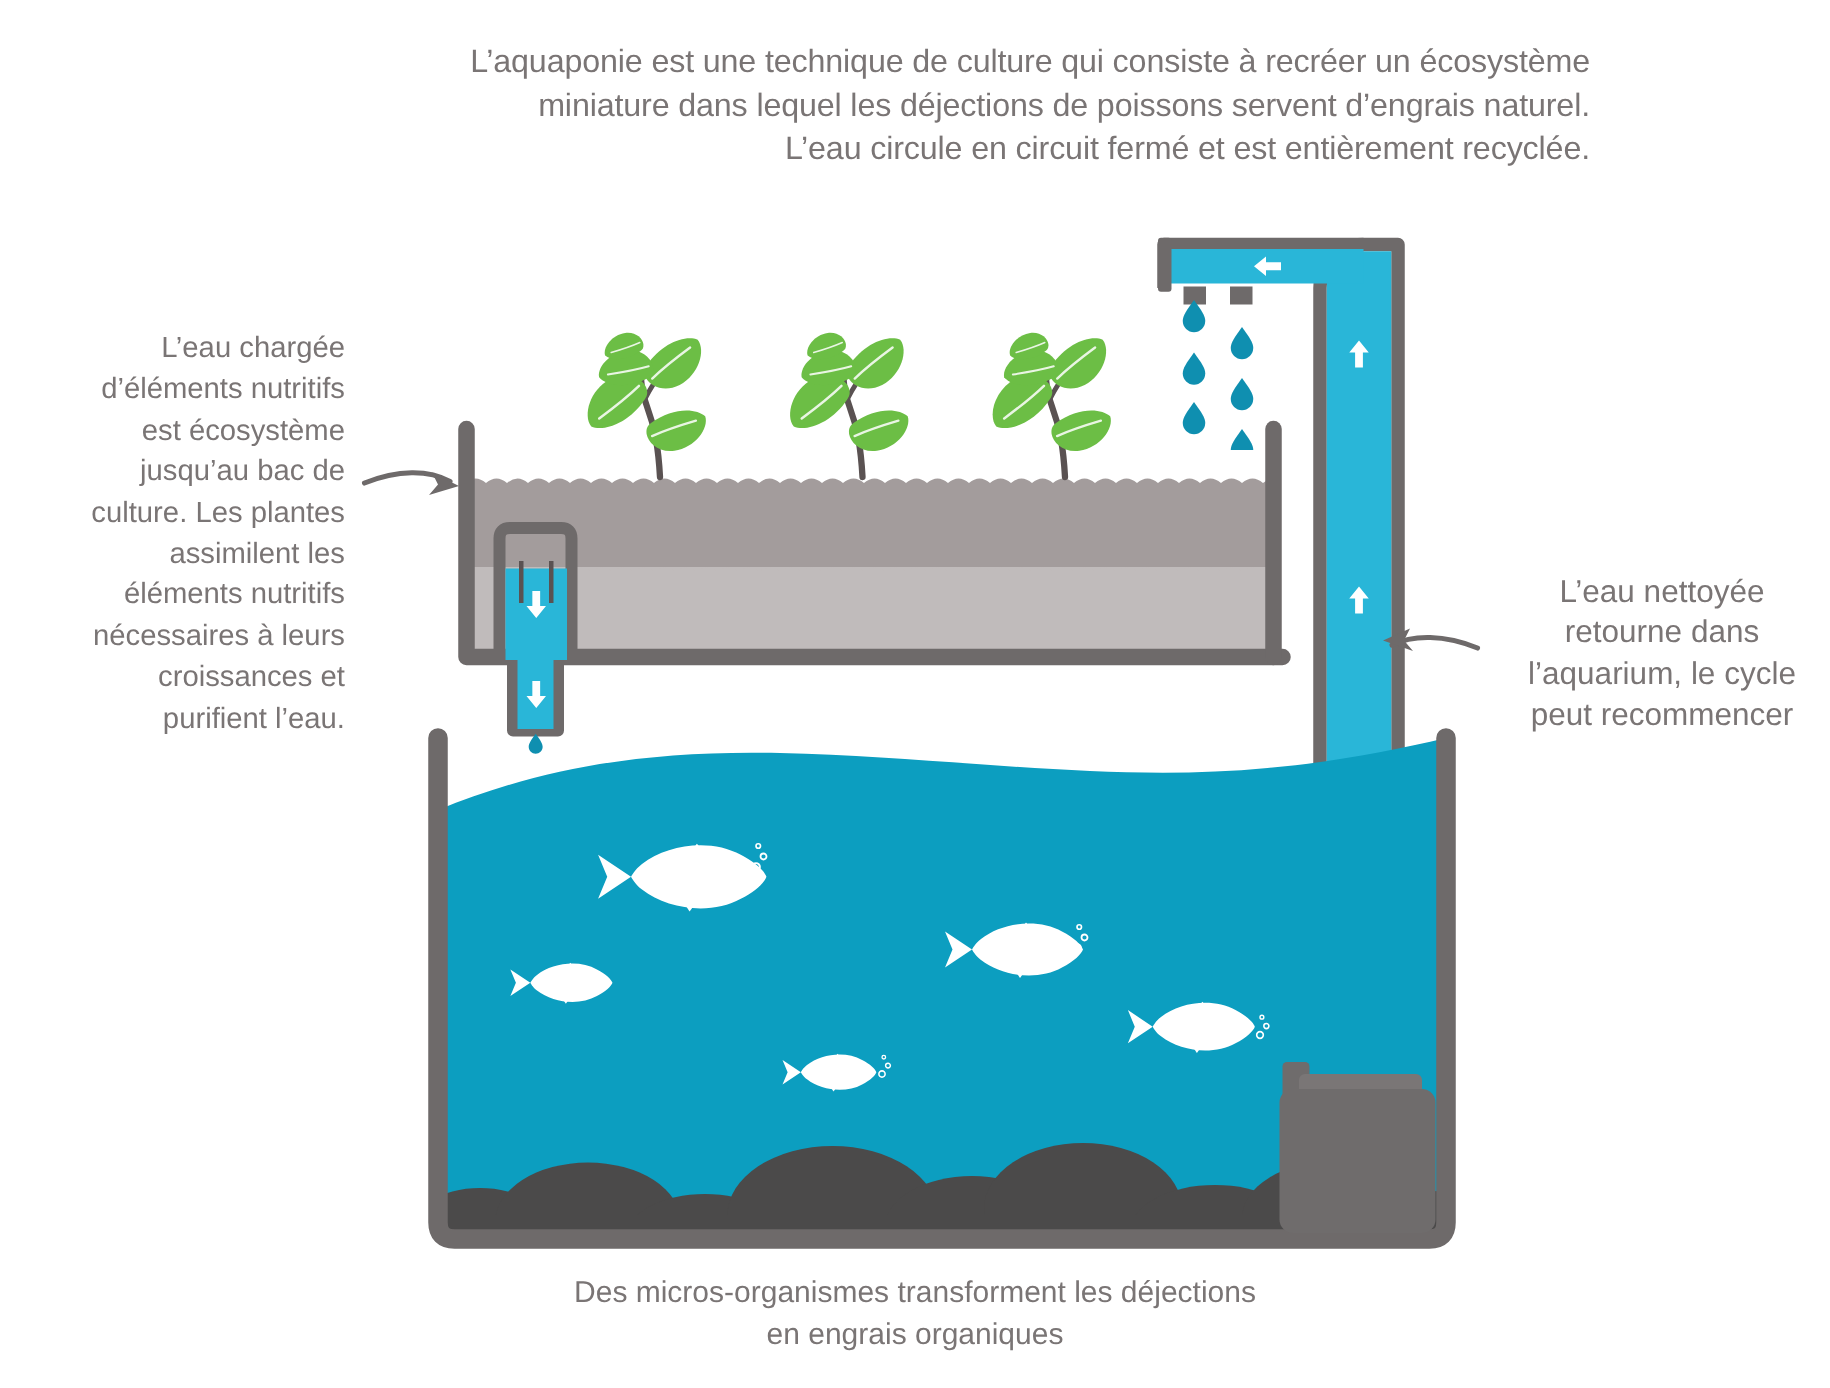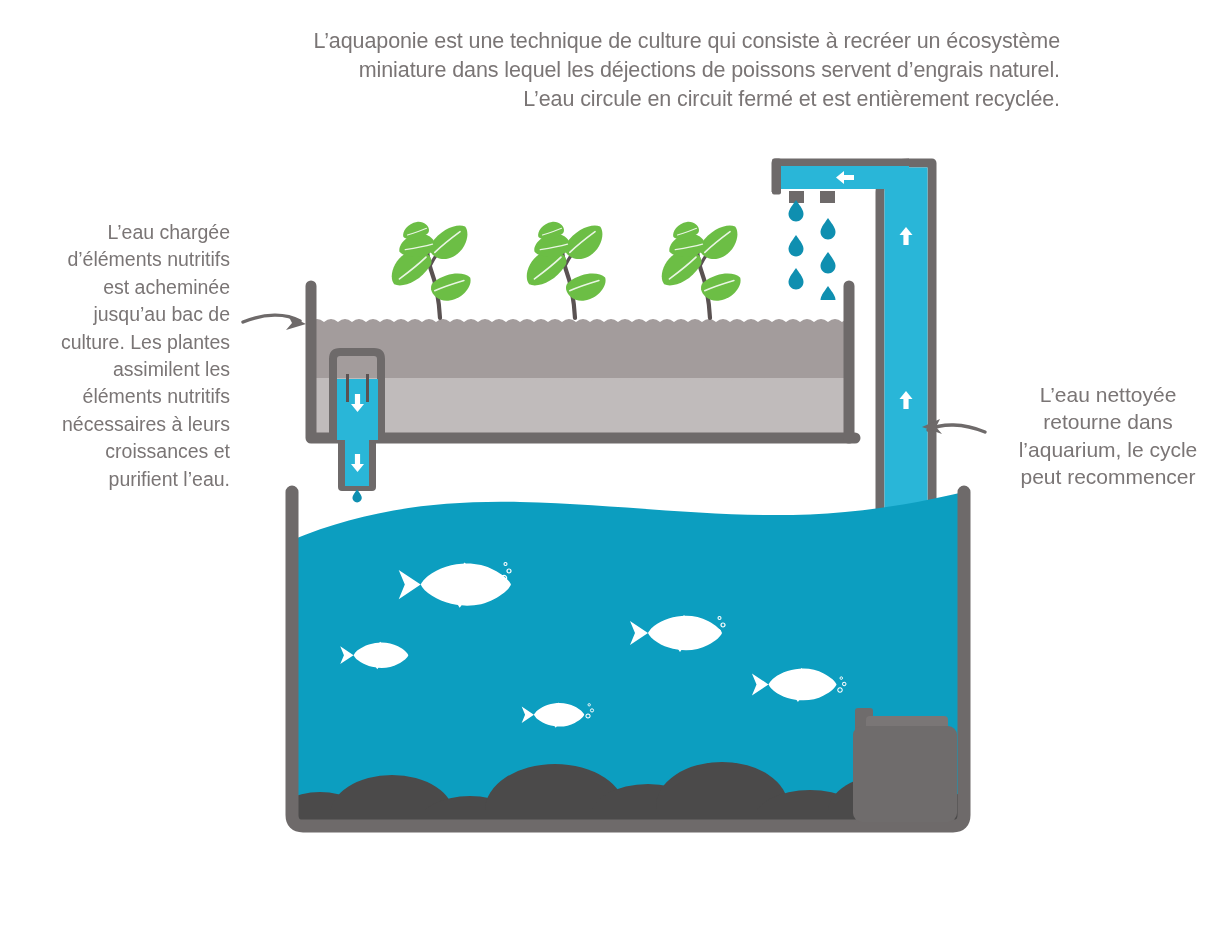--- a/index.html
+++ b/index.html
@@ -72,34 +72,36 @@
 <body>
 
 <div id="stage">
 
   <div class="txt" id="title-text">L’aquaponie est une technique de culture qui consiste à recréer un écosystème
 miniature dans lequel les déjections de poissons servent d’engrais naturel.
 L’eau circule en circuit fermé et est entièrement recyclée.</div>
 
   <div class="txt" id="left-caption">L’eau chargée
 d’éléments nutritifs
-est acheminée
+est écosystème
 jusqu’au bac de
 culture. Les plantes
 assimilent  les
 éléments nutritifs
 nécessaires à leurs
 croissances et
 purifient l’eau.</div>
 
   <div class="txt" id="right-caption">L’eau nettoyée
 retourne dans
 l’aquarium, le cycle
 peut recommencer</div>
 
+  <div class="txt" id="bottom-caption">Des micros-organismes transforment les déjections
+en engrais organiques</div>
 
   <svg class="diagram" viewBox="0 0 1220 925" xmlns="http://www.w3.org/2000/svg">
     <defs>
       <clipPath id="clip-growbed">
         <rect x="310" y="300" width="540" height="140"></rect>
       </clipPath>
       <clipPath id="clip-aquarium">
         <rect x="292" y="492" width="672" height="330"></rect>
       </clipPath>
       <g id="fish-shape">

